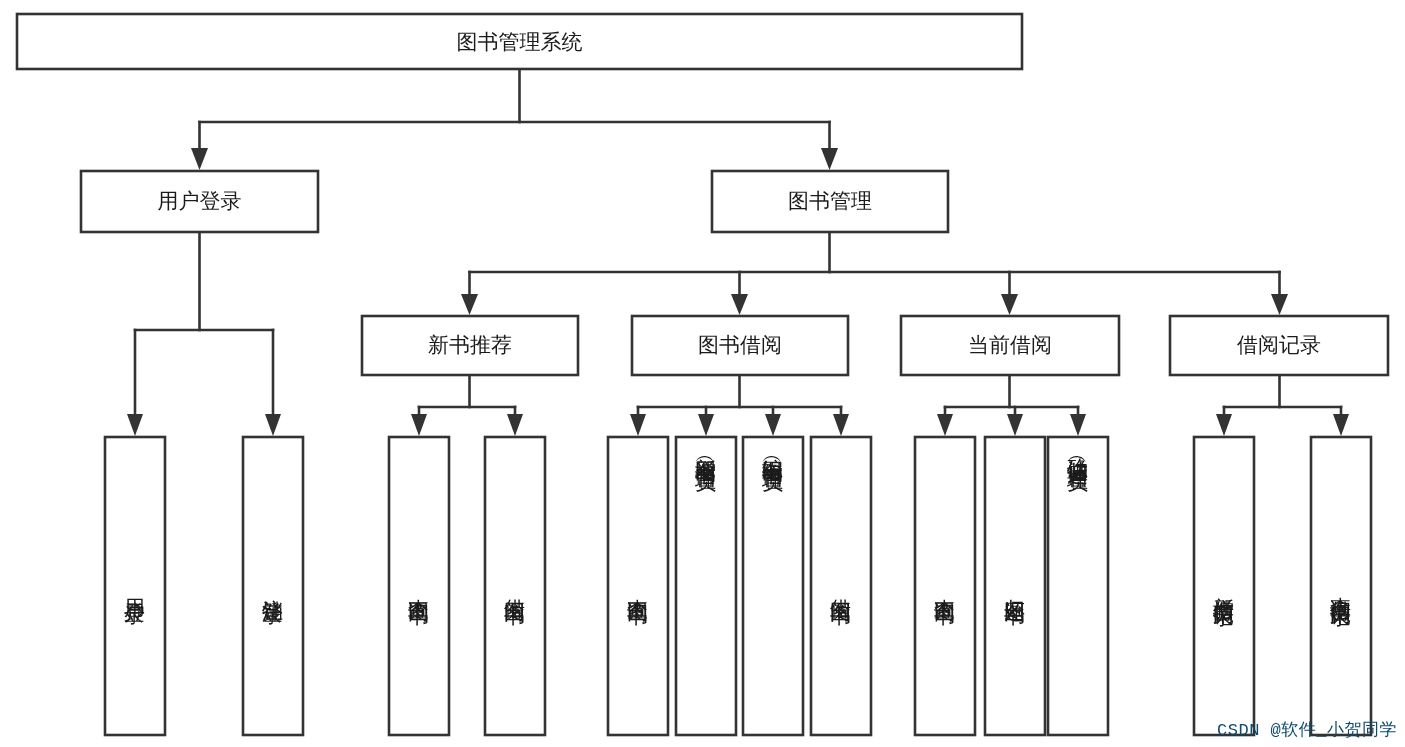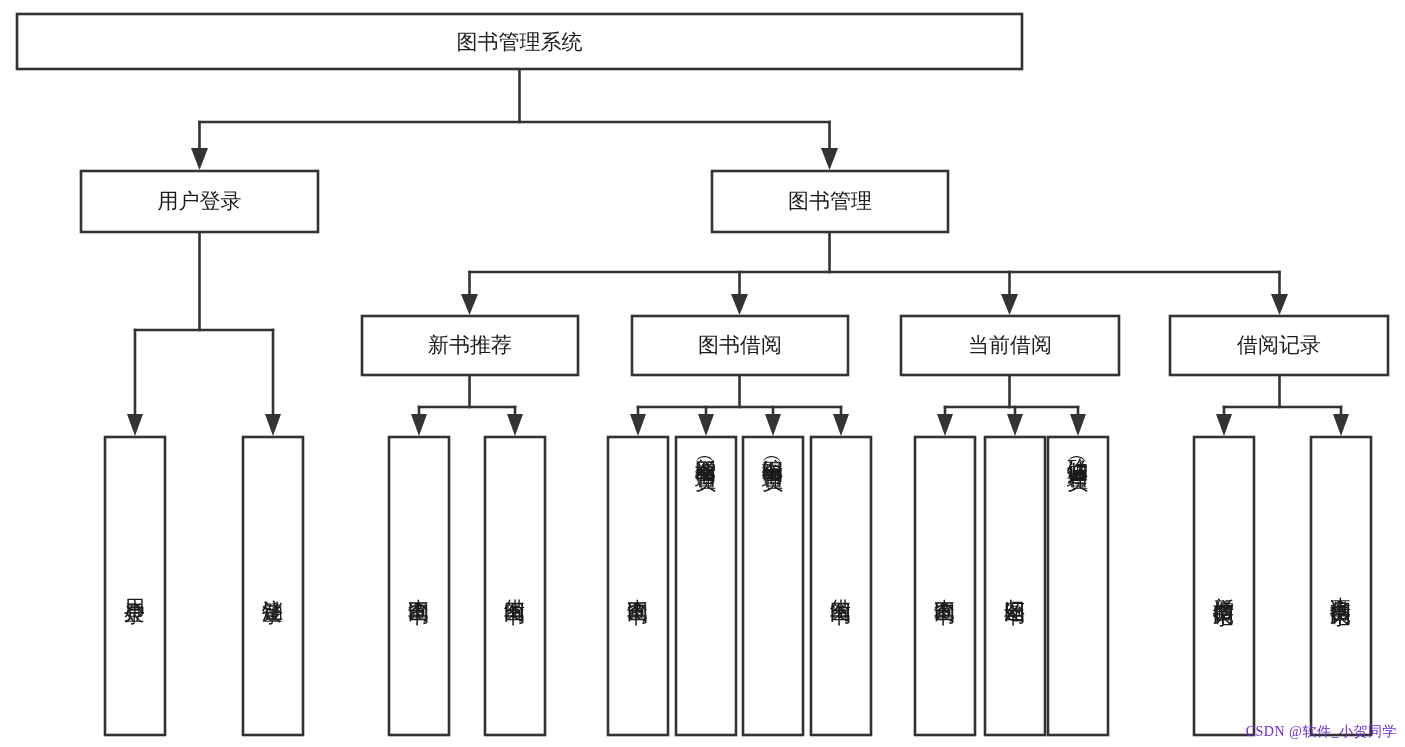--- a/index.html
+++ b/index.html
@@ -63,23 +63,23 @@
     position: absolute;
     display: flex;
     align-items: center;
     justify-content: center;
     pointer-events: none;
   }
   .watermark {
     position: absolute;
     right: 8px;
     bottom: 6px;
-    font-family: Liberation Serif, serif;
-    font-size: 14px;
-    color: #6d28d9;
+    font-family: Liberation Mono, monospace;
+    font-size: 17px;
+    color: #0c4a6e;
     letter-spacing: 0.5px;
     white-space: nowrap;
   }
 </style>
 </head>
 <body>
 
 <div id="diagram-root">
 
   <svg class="diagram-svg" viewBox="0 0 1405 747">

